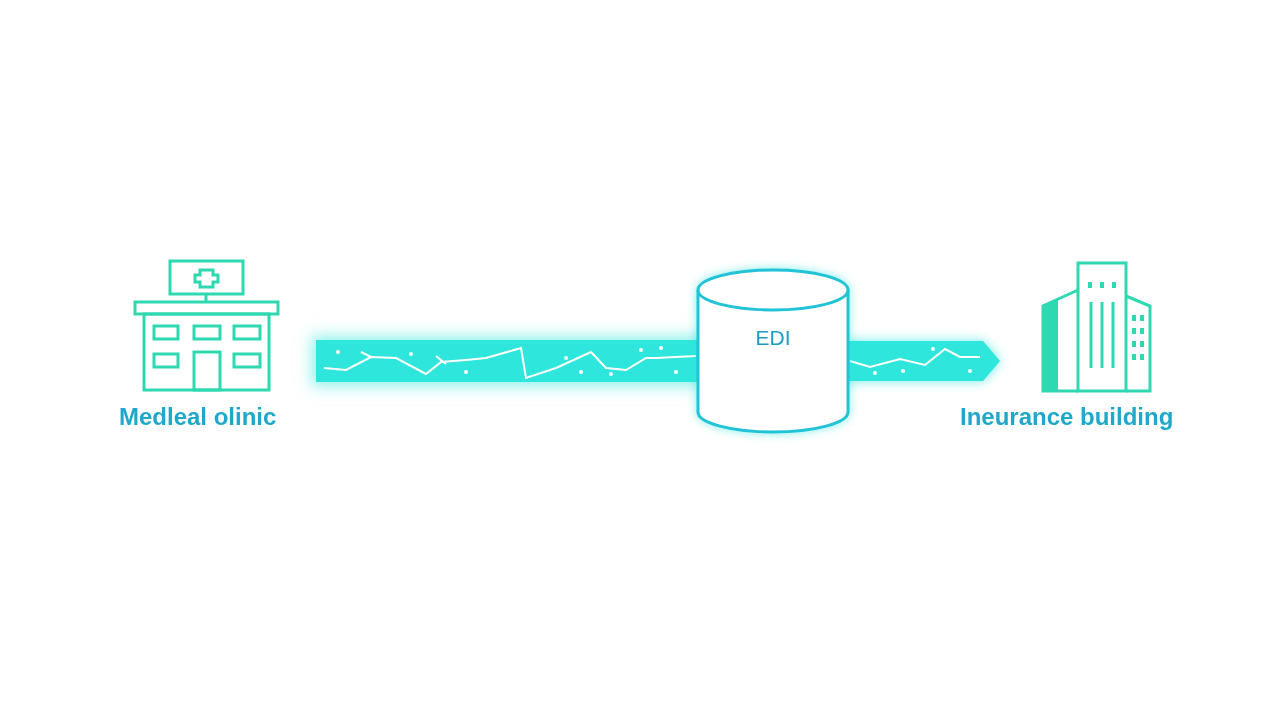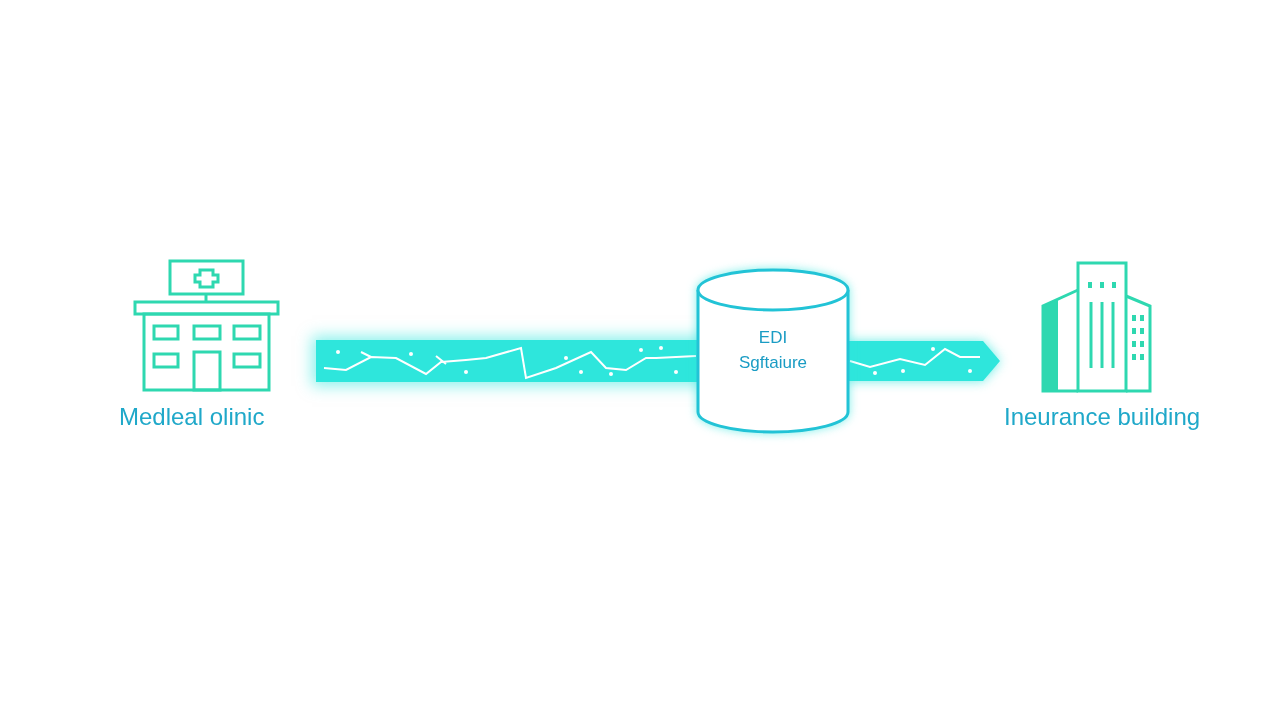--- a/index.html
+++ b/index.html
@@ -1,20 +1,20 @@
 <!DOCTYPE html>
 <html><head>
 <meta charset="utf-8">
 <style>
   html,body{margin:0;padding:0;}
   body{width:1280px;height:720px;background:#ffffff;position:relative;overflow:hidden;font-family:"Liberation Sans",sans-serif;}
   .abs{position:absolute;}
-  .label{font-weight:normal;font-size:24px;color:#1fa8c9;white-space:nowrap;}
+  .label{font-weight:bold;font-size:24px;color:#1fa8c9;white-space:nowrap;}
   .band{position:absolute;background:#2ee6dc;box-shadow:0 0 14px 4px rgba(46,230,220,0.55);}
-  .cyl-text{position:absolute;left:0;width:100%;text-align:center;font-size:17px;color:#1a9cc4;line-height:24px;}
+  .cyl-text{position:absolute;left:0;width:100%;text-align:center;font-size:21px;color:#1a9cc4;line-height:24px;}
 </style>
 </head>
 <body>
 
 <svg class="abs" style="left:130px;top:256px" width="155" height="140" viewBox="0 0 155 140">
   <g fill="none" stroke="#2ed8b0" stroke-width="3">
     <rect x="40" y="5" width="73" height="33"></rect>
     <path d="M70 14 h13 v5 h5 v7 h-5 v5 h-13 v-5 h-5 v-7 h5z"></path>
     <line x1="76" y1="38" x2="76" y2="46"></line>
     <rect x="5" y="46" width="143" height="12"></rect>
@@ -61,21 +61,20 @@
       <circle cx="125" cy="36" r="2"></circle>
   </g>
 </svg>
 
 <div class="abs" style="left:696px;top:266px;width:154px;height:170px">
   <svg class="abs" style="left:0;top:0;filter:drop-shadow(0 0 5px rgba(46,230,220,0.6))" width="154" height="170" viewBox="0 0 154 170">
     <path d="M2 24 V146 A75 20 0 0 0 152 146 V24" fill="#ffffff" stroke="#22c3d6" stroke-width="3"></path>
     <ellipse cx="77" cy="24" rx="75" ry="20" fill="#ffffff" stroke="#22c3d6" stroke-width="3"></ellipse>
   </svg>
   <div class="cyl-text" style="top:60px">EDI</div>
-  <div class="cyl-text" style="top:85px">Sgftaiure</div>
 </div>
 
 <svg class="abs" style="left:1038px;top:260px" width="118" height="134" viewBox="0 0 118 134">
   <g fill="none" stroke="#2ed8b0" stroke-width="3">
     <rect x="40" y="3" width="48" height="128"></rect>
     <path d="M40 30 L5 46 V131 H40"></path>
     <path d="M88 36 L112 46 V131 H88"></path>
   </g>
   <path d="M5 46 L20 40 V131 H5z" fill="#2ed8b0"></path>
   <g stroke="#2ed8b0" stroke-width="3">
@@ -90,13 +89,13 @@
     <rect x="94" y="55" width="4" height="6"></rect>
       <rect x="102" y="55" width="4" height="6"></rect>
     <rect x="94" y="68" width="4" height="6"></rect>
       <rect x="102" y="68" width="4" height="6"></rect>
     <rect x="94" y="81" width="4" height="6"></rect>
       <rect x="102" y="81" width="4" height="6"></rect>
     <rect x="94" y="94" width="4" height="6"></rect>
       <rect x="102" y="94" width="4" height="6"></rect>
   </g>
 </svg>
-<div class="abs label" style="left:1004px;top:403px">Ineurance building</div>
+<div class="abs label" style="left:960px;top:403px">Ineurance building</div>
 
 </body></html>

